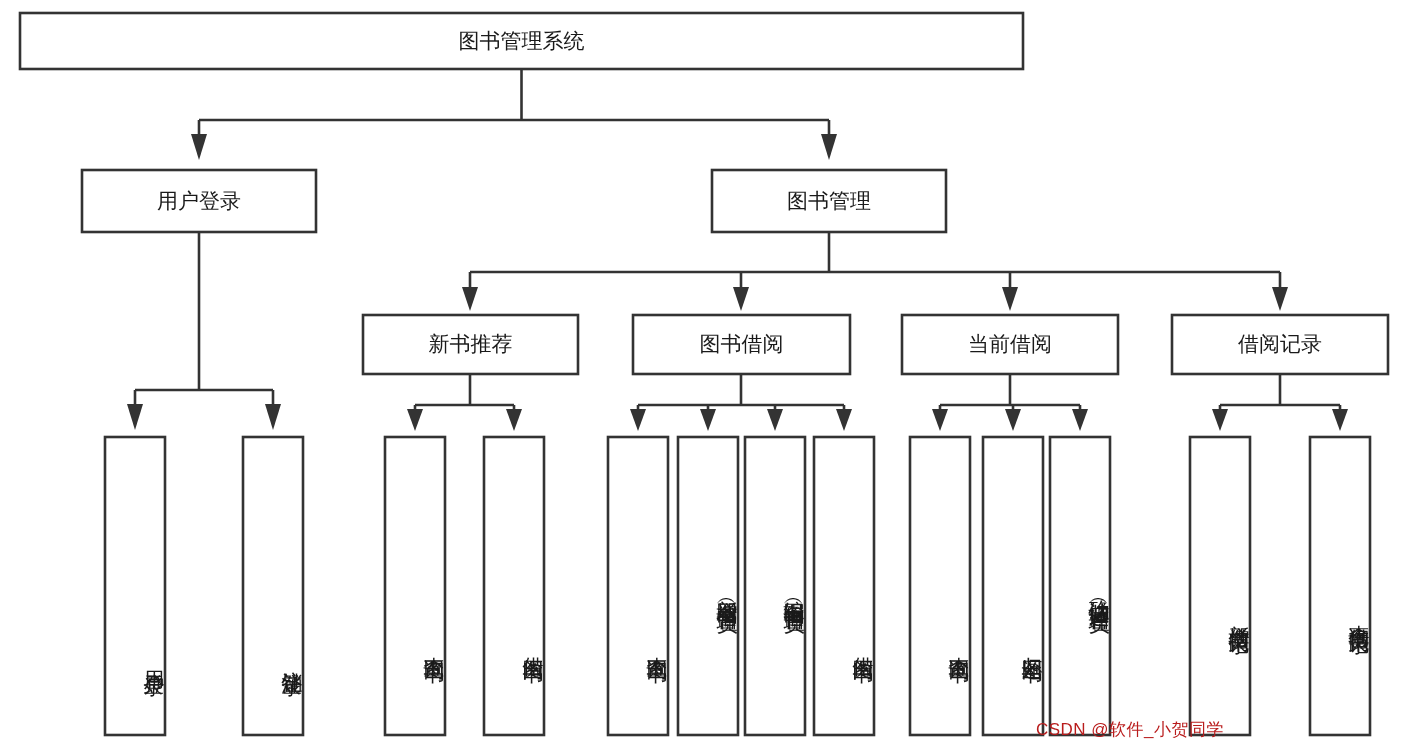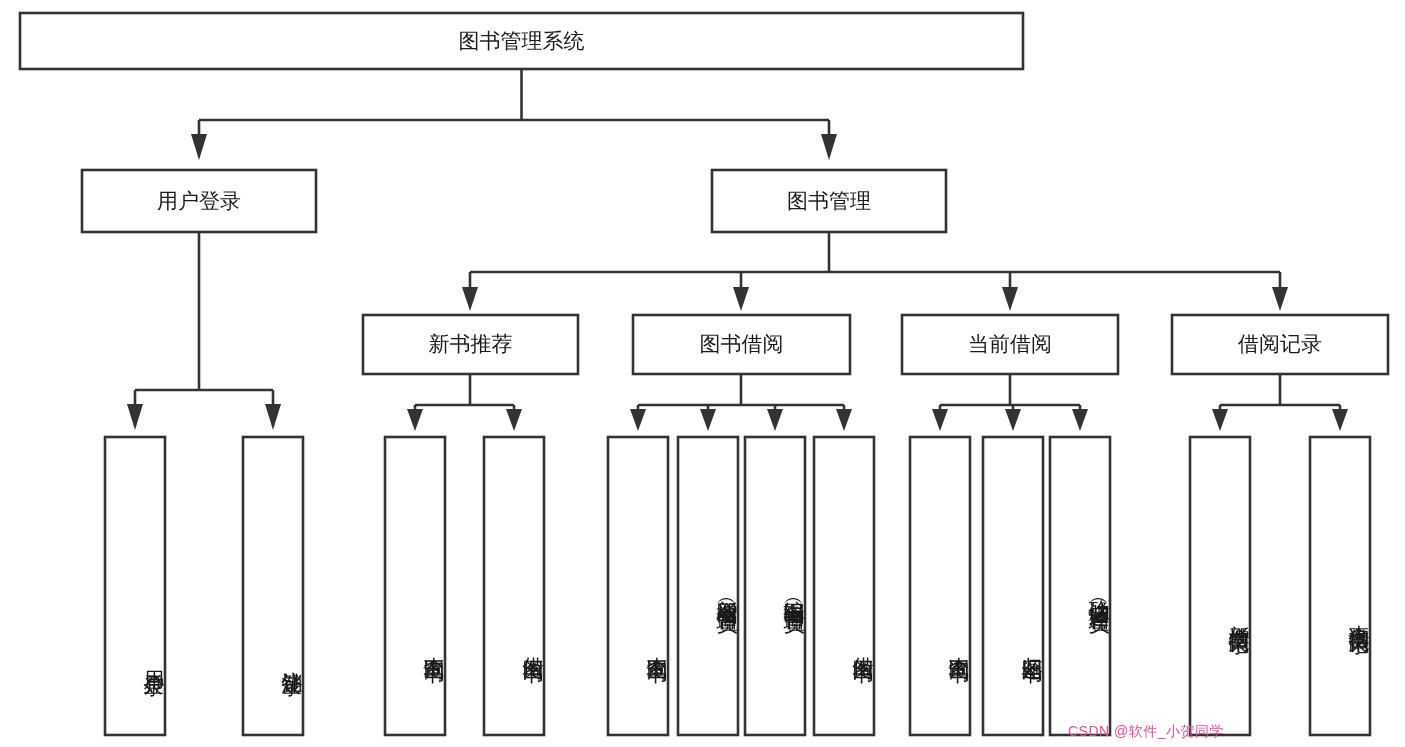--- a/index.html
+++ b/index.html
@@ -63,22 +63,22 @@
     display: flex;
     align-items: flex-start;
     justify-content: center;
     pointer-events: none;
   }
   .watermark {
     position: absolute;
     right: 10px;
     bottom: 6px;
     font-family: "Liberation Sans", sans-serif;
-    font-size: 14px;
-    color: #ec4899;
+    font-size: 17px;
+    color: #b91c1c;
     letter-spacing: 0.5px;
     white-space: nowrap;
   }
 </style>
 </head>
 <body>
 
 <div id="diagram-root">
 
   <svg class="diagram-canvas" viewBox="0 0 1405 747" xmlns="http://www.w3.org/2000/svg">

